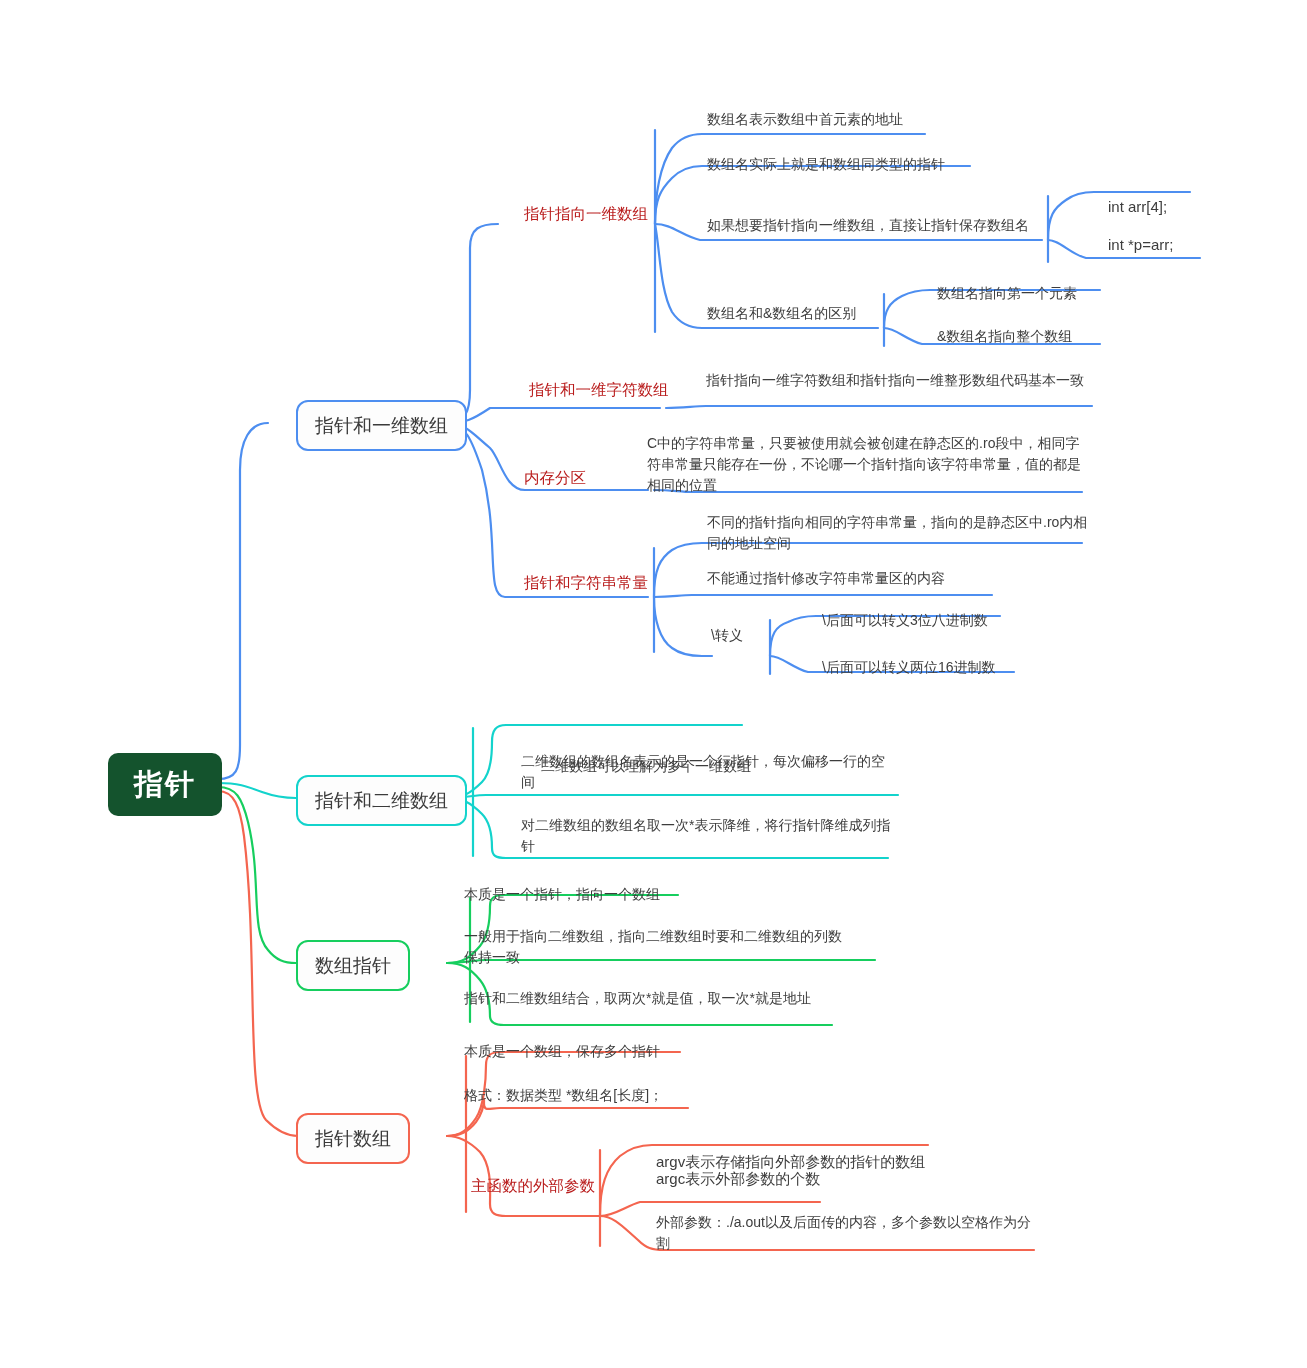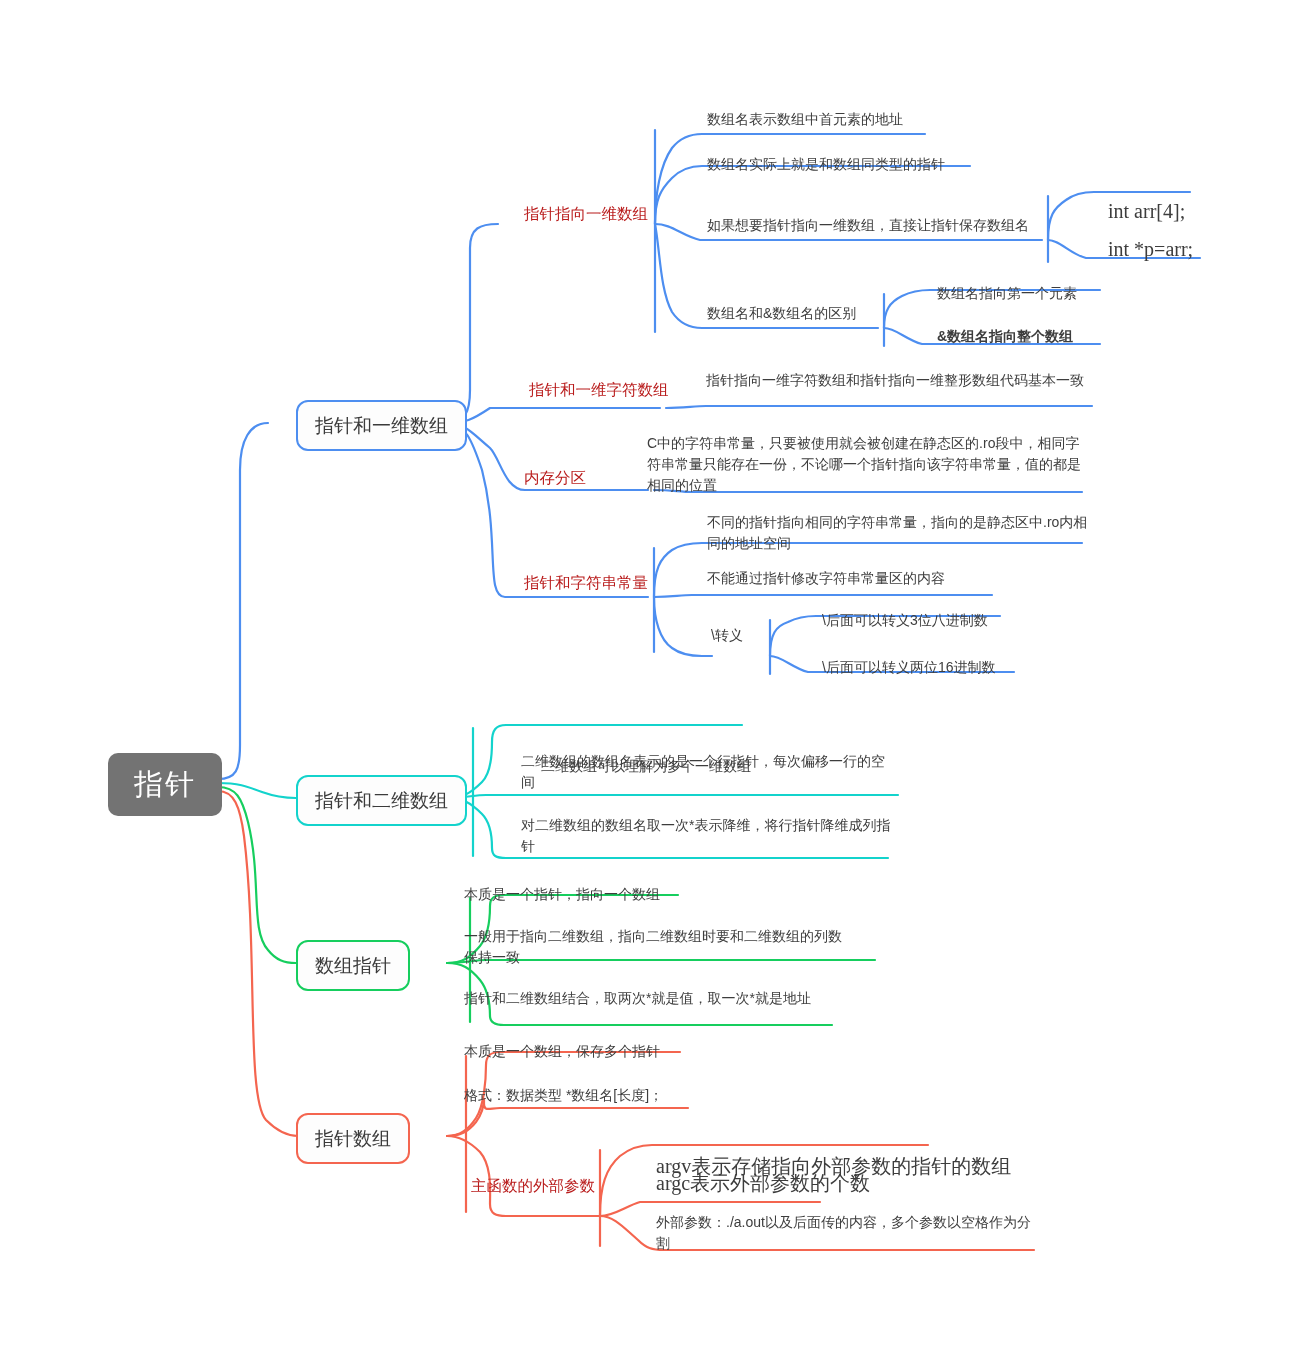--- a/index.html
+++ b/index.html
@@ -7,24 +7,25 @@
     width:1307px;height:1368px;position:relative;overflow:hidden;
     font-family:"Liberation Sans","DejaVu Sans",sans-serif;
     color:#333333;
   }
   #canvas{position:absolute;left:0;top:0;width:1307px;height:1368px;}
   svg.links{position:absolute;left:0;top:0;width:1307px;height:1368px;pointer-events:none;}
   .node{position:absolute;}
 
   
   .root{
-    background:#737373;color:#ffffff;border-radius:10px;
+    background:#14532d;color:#ffffff;border-radius:10px;
     font-size:29px;line-height:1;
     padding:17px 26px;letter-spacing:2px;
     white-space:nowrap;
+    font-weight:bold;
   }
 
   
   .lvl1{
     background:#fdfdfd;border:2.5px solid #4d8ef0;border-radius:12px;
     font-size:19px;line-height:1;padding:14px 17px;white-space:nowrap;
     color:#3b3b3b;
   }
   .lvl1.teal{border-color:#13d3cc;}
   .lvl1.green{border-color:#16ce5e;}
@@ -33,21 +34,21 @@
   
   .lvl2{
     font-size:15.5px;line-height:1.45;color:#b91c1c;white-space:nowrap;
   }
 
   
   .leaf{
     font-size:14px;line-height:1.5;color:#3d3d3d;
   }
   .leaf.nowrap{white-space:nowrap;}
-  .leaf.serif{font-family:Liberation Serif, serif;font-size:20px;}
+  .leaf.serif{font-family:Liberation Sans, sans-serif;font-size:15px;}
 </style>
 </head>
 <body>
 
 <div id="canvas">
 
   <svg class="links" viewBox="0 0 1307 1368">
     <g fill="none" stroke-width="2.2" stroke-linecap="round">
 
       <path d="M218,779 C236,779 240,770 240,745 L240,470 C240,440 250,423 268,423" stroke="#4d8ef0"></path>
@@ -129,21 +130,21 @@
 
   <div class="node leaf nowrap" style="left:707px;top:109px;">数组名表示数组中首元素的地址</div>
   <div class="node leaf nowrap" style="left:707px;top:154px;">数组名实际上就是和数组同类型的指针</div>
   <div class="node leaf nowrap" style="left:707px;top:215px;">如果想要指针指向一维数组，直接让指针保存数组名</div>
   <div class="node leaf nowrap" style="left:707px;top:303px;">数组名和&amp;数组名的区别</div>
 
   <div class="node leaf serif nowrap" style="left:1108px;top:196px;">int  arr[4];</div>
   <div class="node leaf serif nowrap" style="left:1108px;top:234px;">int  *p=arr;</div>
 
   <div class="node leaf nowrap" style="left:937px;top:283px;">数组名指向第一个元素</div>
-  <div class="node leaf nowrap" style="left:937px;top:326px;font-weight:bold;">&amp;数组名指向整个数组</div>
+  <div class="node leaf nowrap" style="left:937px;top:326px;">&amp;数组名指向整个数组</div>
 
   <div class="node leaf" style="left:706px;top:370px;width:378px;">指针指向一维字符数组和指针指向一维整形数组代码基本一致</div>
 
   <div class="node leaf" style="left:647px;top:433px;width:442px;">C中的字符串常量，只要被使用就会被创建在静态区的.ro段中，相同字符串常量只能存在一份，不论哪一个指针指向该字符串常量，值的都是相同的位置</div>
 
   <div class="node leaf" style="left:707px;top:512px;width:383px;">不同的指针指向相同的字符串常量，指向的是静态区中.ro内相同的地址空间</div>
   <div class="node leaf nowrap" style="left:707px;top:568px;">不能通过指针修改字符串常量区的内容</div>
   <div class="node leaf nowrap" style="left:711px;top:625px;">\转义</div>
 
   <div class="node leaf nowrap" style="left:822px;top:610px;">\后面可以转义3位八进制数</div>

